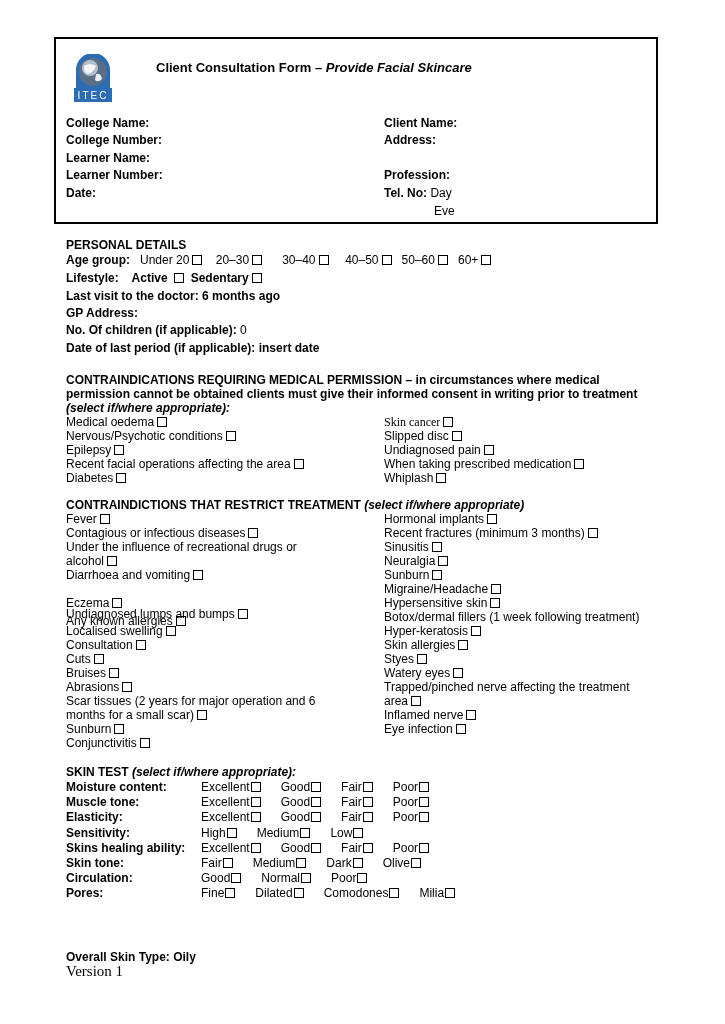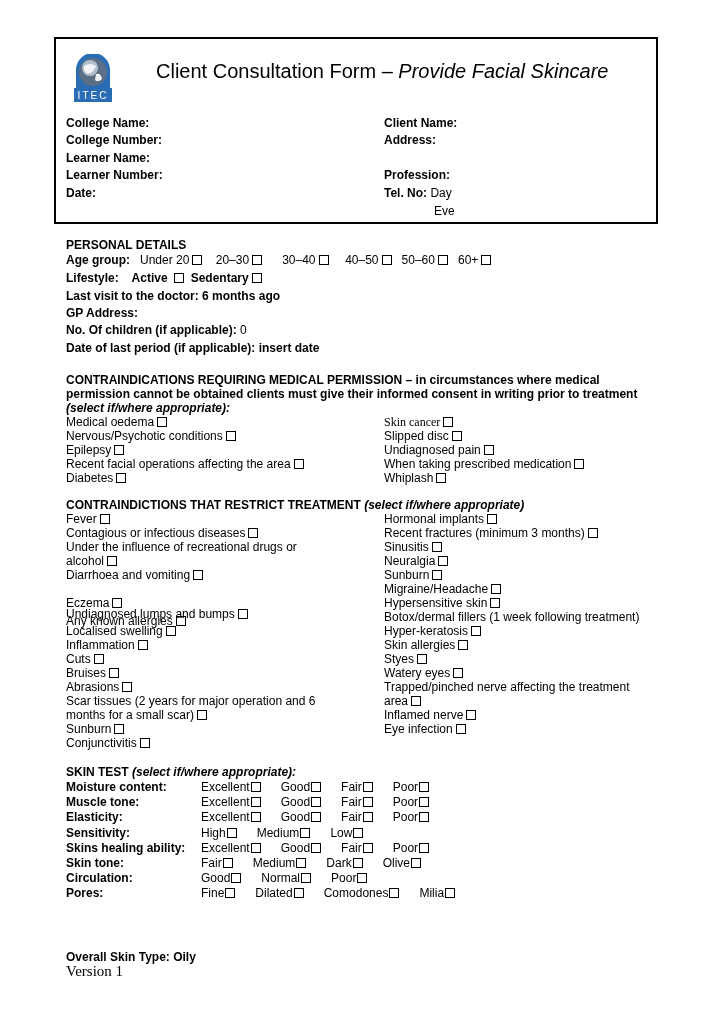--- a/index.html
+++ b/index.html
@@ -7,21 +7,21 @@
          font-family: "Liberation Sans", sans-serif; color: #000; font-size: 12px; }
   .abs { position: absolute; white-space: nowrap; line-height: 14px; }
   .b { font-weight: bold; }
   .i { font-style: italic; }
   .cb { display: inline-block; width: 10px; height: 10px; border: 1px solid #000;
         vertical-align: -1px; margin-left: 3px; background: #fff; box-sizing: border-box; }
   .cb.tight { margin-left: 1px; }
   .header-box { position: absolute; left: 54px; top: 37px; width: 604px; height: 187px;
                 border: 2px solid #000; box-sizing: border-box; }
   .logo { position: absolute; left: 74px; top: 54px; width: 38px; height: 48px; }
-  .title { position: absolute; left: 156px; top: 60px; font-size: 20px; font-weight: normal; white-space: nowrap; }
+  .title { position: absolute; left: 156px; top: 60px; font-size: 13px; font-weight: bold; white-space: nowrap; }
   .row-label { position: absolute; font-weight: bold; white-space: nowrap; line-height: 14px; }
   .skin-row { position: absolute; left: 66px; white-space: nowrap; line-height: 14px; }
   .skin-row .lbl { display: inline-block; width: 135px; font-weight: bold; }
   .skin-row .o { margin-right: 20px; }
   .footer { position: absolute; left: 66px; top: 963px; font-family: "Liberation Serif", serif; font-size: 15px; }
 </style>
 </head>
 <body>
 
 <div class="header-box"></div>
@@ -92,21 +92,21 @@
 <div id="restrict-left">
     <div class="abs" style="left: 66px; top: 512px;"><span>Fever</span><span class="cb"></span></div>
     <div class="abs" style="left: 66px; top: 526px;"><span>Contagious or infectious diseases</span><span class="cb"></span></div>
     <div class="abs" style="left: 66px; top: 540px; text-align: right;"><span>Under the influence of recreational drugs or</span></div>
     <div class="abs" style="left: 66px; top: 554px;"><span>alcohol</span><span class="cb"></span></div>
     <div class="abs" style="left: 66px; top: 568px;"><span>Diarrhoea and vomiting</span><span class="cb"></span></div>
     <div class="abs" style="left: 66px; top: 614px;"><span>Any known allergies</span><span class="cb"></span></div>
     <div class="abs" style="left: 66px; top: 596px;"><span>Eczema</span><span class="cb"></span></div>
     <div class="abs" style="left: 66px; top: 607px;"><span>Undiagnosed lumps and bumps</span><span class="cb"></span></div>
     <div class="abs" style="left: 66px; top: 624px;"><span>Localised swelling</span><span class="cb"></span></div>
-    <div class="abs" style="left: 66px; top: 638px;"><span>Inflammation</span><span class="cb"></span></div>
+    <div class="abs" style="left: 66px; top: 638px;"><span>Consultation</span><span class="cb"></span></div>
     <div class="abs" style="left: 66px; top: 652px;"><span>Cuts</span><span class="cb"></span></div>
     <div class="abs" style="left: 66px; top: 666px;"><span>Bruises</span><span class="cb"></span></div>
     <div class="abs" style="left: 66px; top: 680px;"><span>Abrasions</span><span class="cb"></span></div>
     <div class="abs" style="left: 66px; top: 694px;"><span>Scar tissues (2 years for major operation and 6</span></div>
     <div class="abs" style="left: 66px; top: 708px;"><span>months for a small scar)</span><span class="cb"></span></div>
     <div class="abs" style="left: 66px; top: 722px;"><span>Sunburn</span><span class="cb"></span></div>
     <div class="abs" style="left: 66px; top: 736px;"><span>Conjunctivitis</span><span class="cb"></span></div>
   </div>
 <div id="restrict-right">
     <div class="abs" style="left: 384px; top: 512px;"><span>Hormonal implants</span><span class="cb"></span></div>

